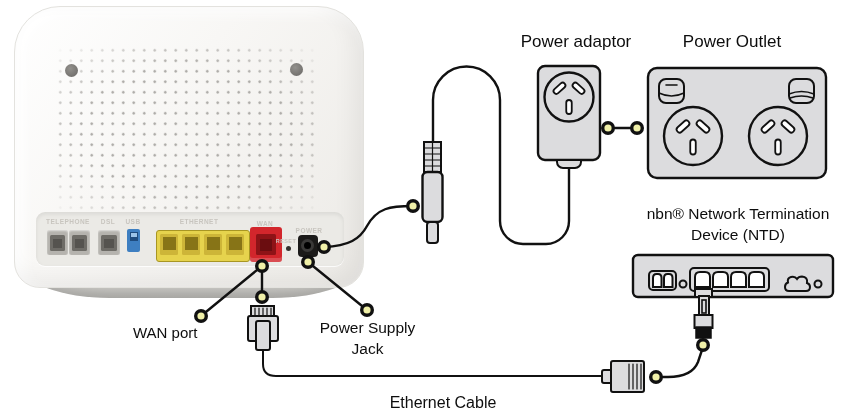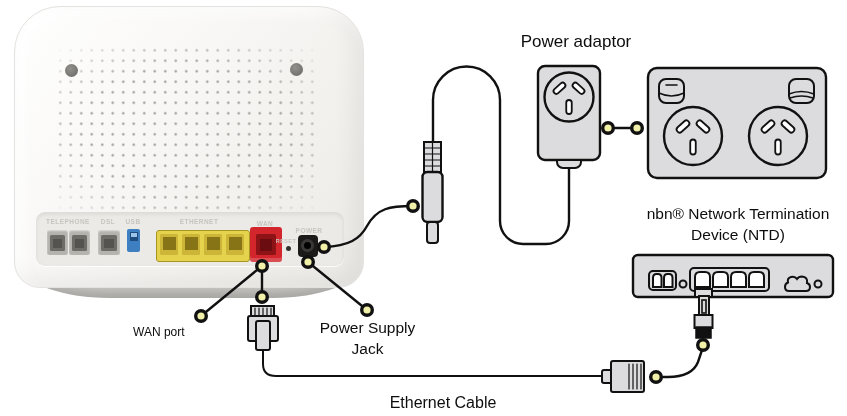--- a/index.html
+++ b/index.html
@@ -74,21 +74,21 @@
   .blk  { fill:#111; stroke:#111; stroke-width:1.5; }
   .dot-outer { fill:#111; }
 
   
   .lbl { position:absolute; z-index:9; color:#0d0d0d; font-size:17px; line-height:21px; }
   .lbl.center { text-align:center; }
   .lbl.two-line { white-space:pre-line; }
   .lbl-ntd { left:627px; top:204px; width:222px; font-size:15.5px; line-height:20.5px; }
   .lbl-padaptor { left:508px; top:31px; width:136px; }
   .lbl-poutlet  { left:664px; top:31px; width:136px; }
-  .lbl-wan      { left:133px; top:322px; font-size:12px; }
+  .lbl-wan      { left:133px; top:322px; font-size:15px; }
   .lbl-psj      { left:305px; top:318px; width:125px; font-size:15.5px; line-height:20.5px; }
   .lbl-ecable   { left:373px; top:392px; width:140px; font-size:16px; }
 </style>
 </head>
 <body>
 
 <div class="canvas">
 
   <div>
     <div class="router-base"></div>
@@ -274,20 +274,21 @@
         <circle class="dot-outer" cx="656" cy="377" r="7"></circle>
         <circle cx="656" cy="377" r="3.6" fill="#f0f0a8"></circle>
       </g>
     <g>
         <circle class="dot-outer" cx="703" cy="345" r="7"></circle>
         <circle cx="703" cy="345" r="3.6" fill="#f0f0a8"></circle>
       </g>
   </svg>
 
   <div class="lbl lbl-padaptor center">Power adaptor</div>
+  <div class="lbl lbl-poutlet center">Power Outlet</div>
   <div class="lbl lbl-ntd center two-line">nbn® Network Termination
 Device (NTD)</div>
   <div class="lbl lbl-wan">WAN port</div>
   <div class="lbl lbl-ecable center">Ethernet Cable</div>
   <div class="lbl lbl-psj center two-line">Power Supply
 Jack</div>
 
 </div>
 
 </body></html>

